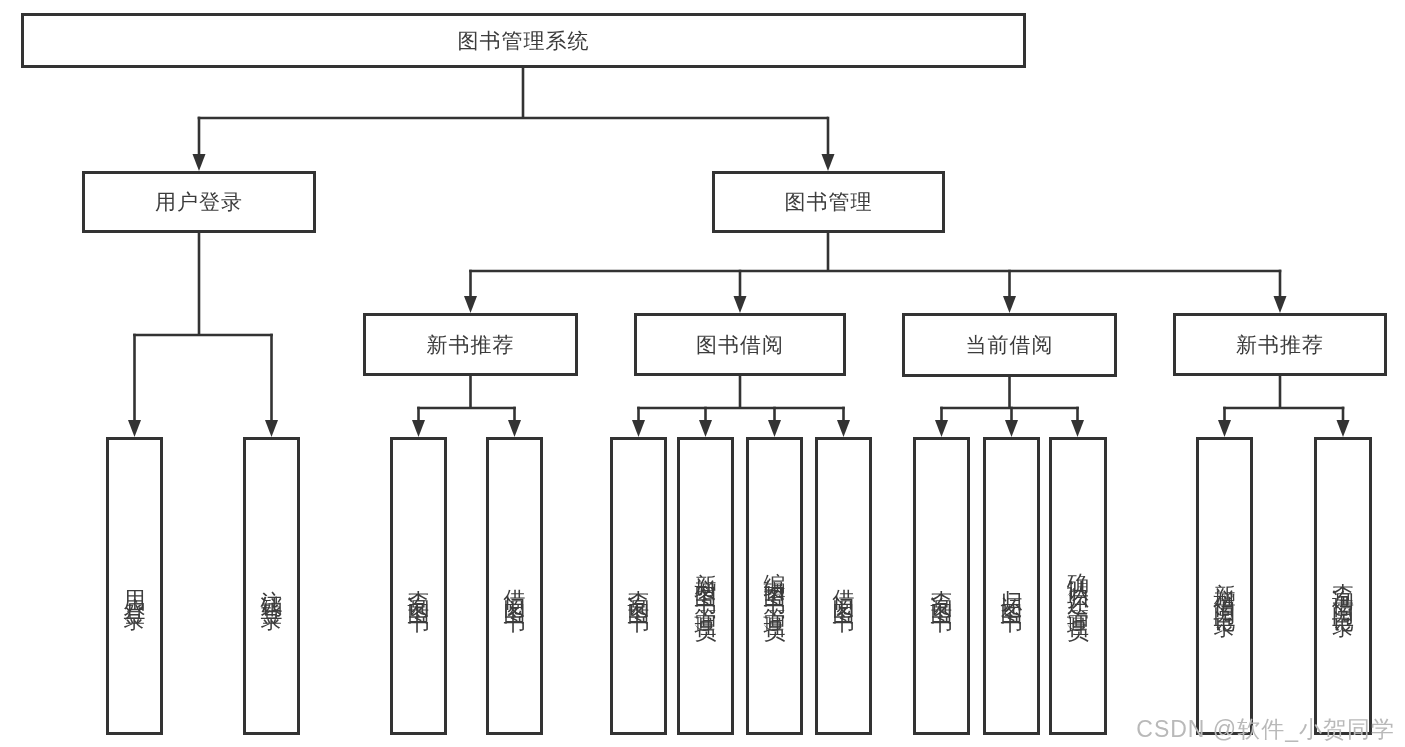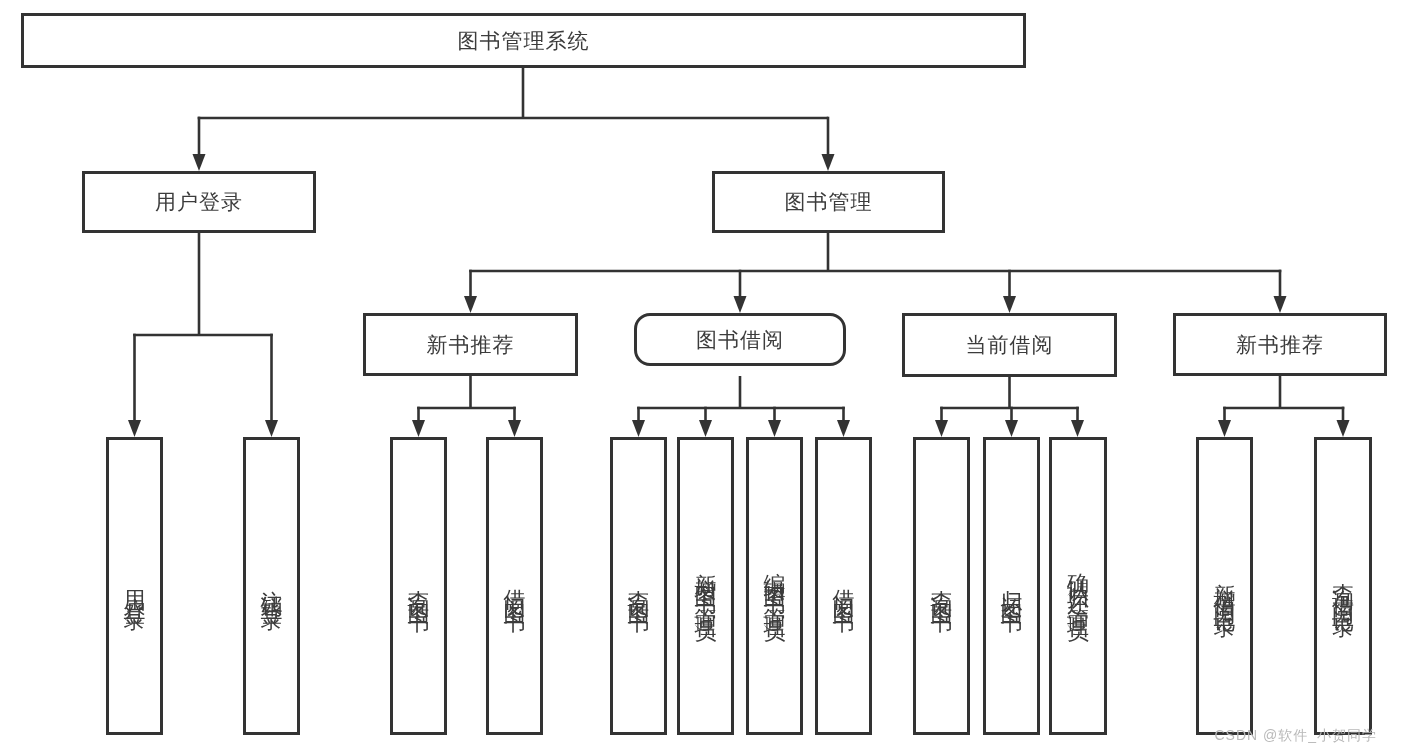--- a/index.html
+++ b/index.html
@@ -15,22 +15,22 @@
     display:flex; align-items:center; justify-content:center;
     color:#3c3c3c;
   }
   .node .h-label { font-size:21px; letter-spacing:1px; white-space:nowrap; }
   .leaf .v-label {
     writing-mode:vertical-rl; text-orientation:mixed;
     font-size:22px; line-height:1; letter-spacing:7px;
     white-space:nowrap;
   }
   .watermark {
-    position:absolute; right:28px; bottom:2px;
-    font-size:14px; color:#b9b9b9; letter-spacing:1px;
+    position:absolute; right:10px; bottom:2px;
+    font-size:23px; color:#b9b9b9; letter-spacing:1px;
     white-space:nowrap;
   }
 </style>
 </head>
 <body>
 
 <div class="canvas">
 
   <svg class="connectors" viewBox="0 0 1405 747" xmlns="http://www.w3.org/2000/svg" aria-hidden="true">
     <g stroke="#333333" stroke-width="2.6" fill="none">
@@ -105,21 +105,21 @@
   <div class="node" style="left:82px; top:171px; width:234px; height:62px;">
     <span class="h-label">用户登录</span>
   </div>
   <div class="node" style="left:712px; top:171px; width:233px; height:62px;">
     <span class="h-label">图书管理</span>
   </div>
 
   <div class="node" style="left:363px; top:313px; width:215px; height:63px;">
     <span class="h-label">新书推荐</span>
   </div>
-  <div class="node" style="left:634px; top:313px; width:212px; height:53px;border-radius:16px;">
+  <div class="node" style="left:634px; top:313px; width:212px; height:63px;">
     <span class="h-label">图书借阅</span>
   </div>
   <div class="node" style="left:902px; top:313px; width:215px; height:64px;">
     <span class="h-label">当前借阅</span>
   </div>
   <div class="node" style="left:1173px; top:313px; width:214px; height:63px;">
     <span class="h-label">新书推荐</span>
   </div>
 
   <div class="node leaf" style="left:106px; top:437px; width:57px; height:298px;">

